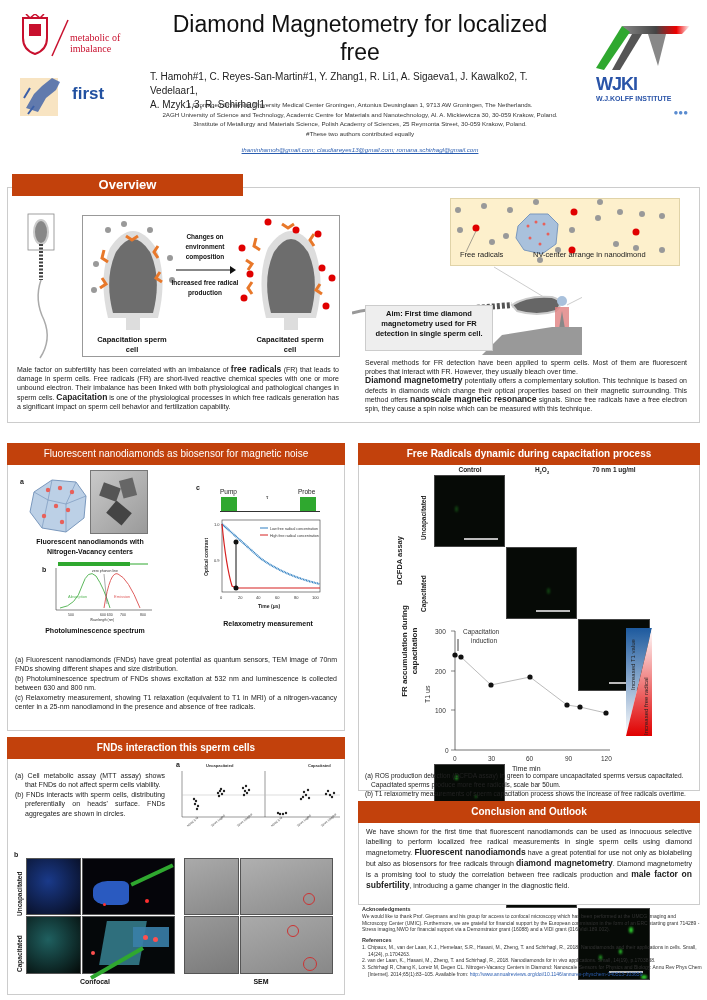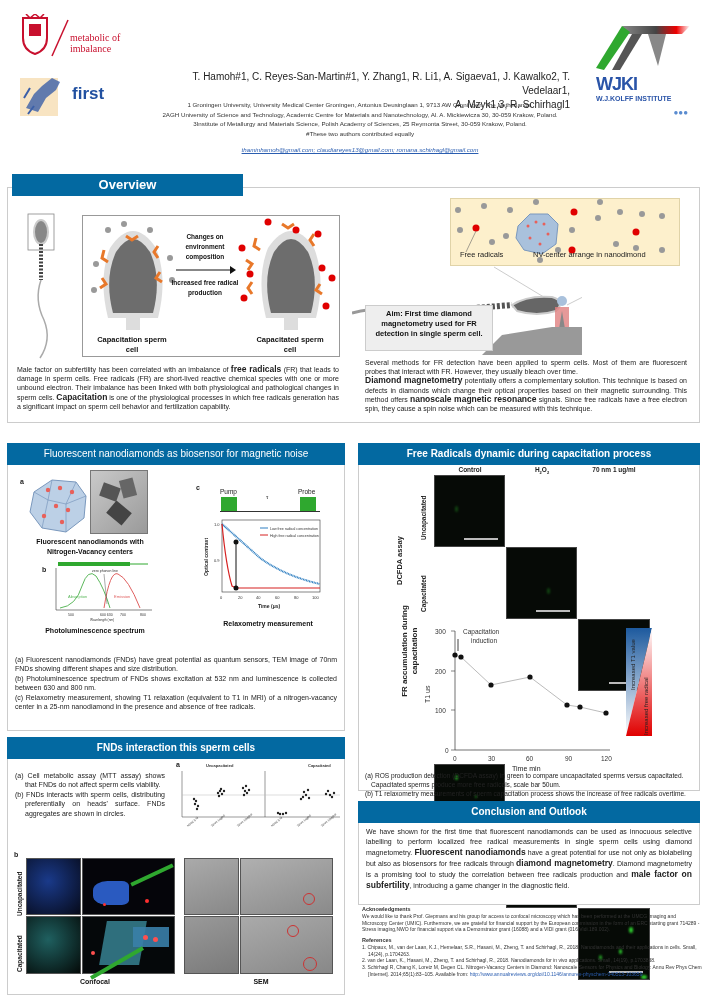--- a/index.html
+++ b/index.html
@@ -1,27 +1,27 @@
 <!DOCTYPE html>
 <html><head>
 <meta charset="utf-8">
 <style>
 *{box-sizing:border-box;margin:0;padding:0}
 body{width:707px;height:1000px;background:#fff;font-family:"Liberation Sans",sans-serif;color:#222;position:relative;overflow:hidden}
 .abs{position:absolute}
 .title{left:150px;top:10px;width:420px;text-align:center;font-size:23px;line-height:28px;color:#111}
-.authors{left:150px;top:70px;width:420px;text-align:right;font-size:10px;line-height:14px}
+.authors{left:150px;top:70px;width:420px;text-align:left;font-size:10px;line-height:14px}
 .affil{left:110px;top:100px;width:500px;text-align:center;font-size:6.2px;line-height:9.5px;color:#333}
 .emails{left:110px;top:146px;width:500px;text-align:center;font-size:6.2px;color:#2a5db0;text-decoration:underline;font-style:italic}
 .logo-rug{left:20px;top:12px;width:110px;height:48px}
 .logo-umcg{left:20px;top:68px;width:110px;height:48px}
 .logo-right{left:592px;top:18px;width:98px;height:55px}
 .logo-wjki{left:596px;top:74px;width:96px;height:50px}
 .panel{border:1px solid #ccc;background:#fff}
-.bar{background:#0369a1;color:#fff;text-align:center;font-weight:bold}
+.bar{background:#c2410c;color:#fff;text-align:center;font-weight:bold}
 .txt{font-size:7px;line-height:9.2px;text-align:justify;color:#222}
 .txt b{font-size:8.5px}
 .cap{font-size:7px;font-weight:bold;text-align:center;color:#111}
 .micro{background:#060a06;border:1px solid #444;position:relative;overflow:hidden}
 .scalebar{position:absolute;right:6px;bottom:6px;width:34px;height:2px;background:#bbb}
 .glow{position:absolute;border-radius:50%;background:#2fd02f;filter:blur(1px)}
 .refs{font-size:5px;line-height:6.8px;color:#333}
 .refs b{font-size:5.5px}
 a{color:#2a5db0}
 </style>
@@ -66,20 +66,21 @@
     <path d="M56 16 L74 16 L66 48 Z" fill="#888"></path>
   </svg>
 </div>
 <div class="abs logo-wjki">
   <div style="font-size:18px;font-weight:bold;color:#2a54a8;letter-spacing:-1px">WJKI</div>
   <div style="font-size:7px;font-weight:bold;color:#2a54a8">W.J.KOLFF INSTITUTE</div>
   <div style="position:absolute;right:4px;top:34px;font-size:8px;color:#5a8cd0">●●●</div>
 </div>
 
 <div class="abs title">
+  <div>Diamond Magnetometry for localized free</div>
 </div>
 <div class="abs authors">
   <div>T. Hamoh#1, C. Reyes-San-Martin#1, Y. Zhang1, R. Li1, A. Sigaeva1, J. Kawalko2, T. Vedelaar1,</div>
   <div>A. Mzyk1,3, R. Schirhagl1</div>
 </div>
 <div class="abs affil">
   <div>1 Groningen University, University Medical Center Groningen, Antonius Deusinglaan 1, 9713 AW Groningen, The Netherlands.</div>
   <div>2AGH University of Science and Technology, Academic Centre for Materials and Nanotechnology, Al. A. Mickiewicza 30, 30-059 Krakow, Poland.</div>
   <div>3Institute of Metallurgy and Materials Science, Polish Academy of Sciences, 25 Reymonta Street, 30-059 Krakow, Poland.</div>
   <div>#These two authors contributed equally</div>

